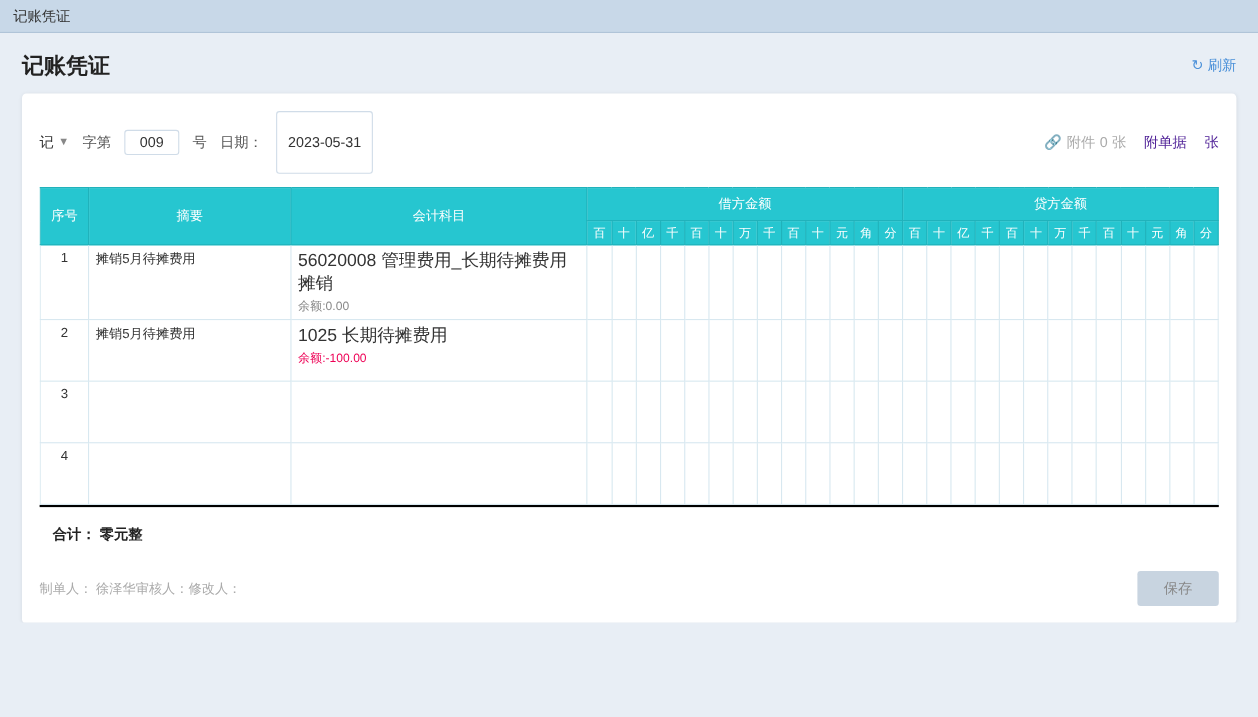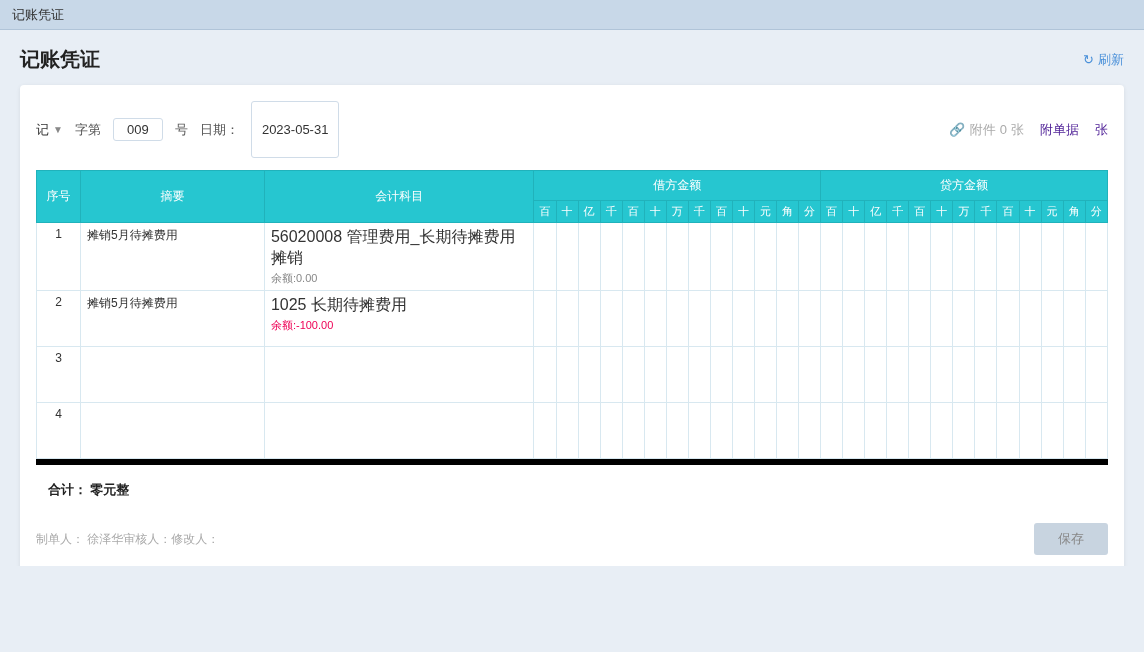--- a/index.html
+++ b/index.html
@@ -155,25 +155,24 @@
       color: #888;
       font-size: 11px;
       margin-top: 2px;
     }
     .td-balance-neg {
       color: #e05;
       font-size: 11px;
       margin-top: 2px;
     }
     .total-row {
-      border-top: 6px solid #000000;
+      border-top: 2px solid #000000;
       padding: 8px 0;
       display: flex;
       align-items: center;
-      font-family: Liberation Serif, serif;
     }
     .total-label {
       font-size: 13px;
       color: #222;
       padding: 8px 12px;
       font-weight: bold;
     }
     .footer-row {
       display: flex;
       align-items: center;

